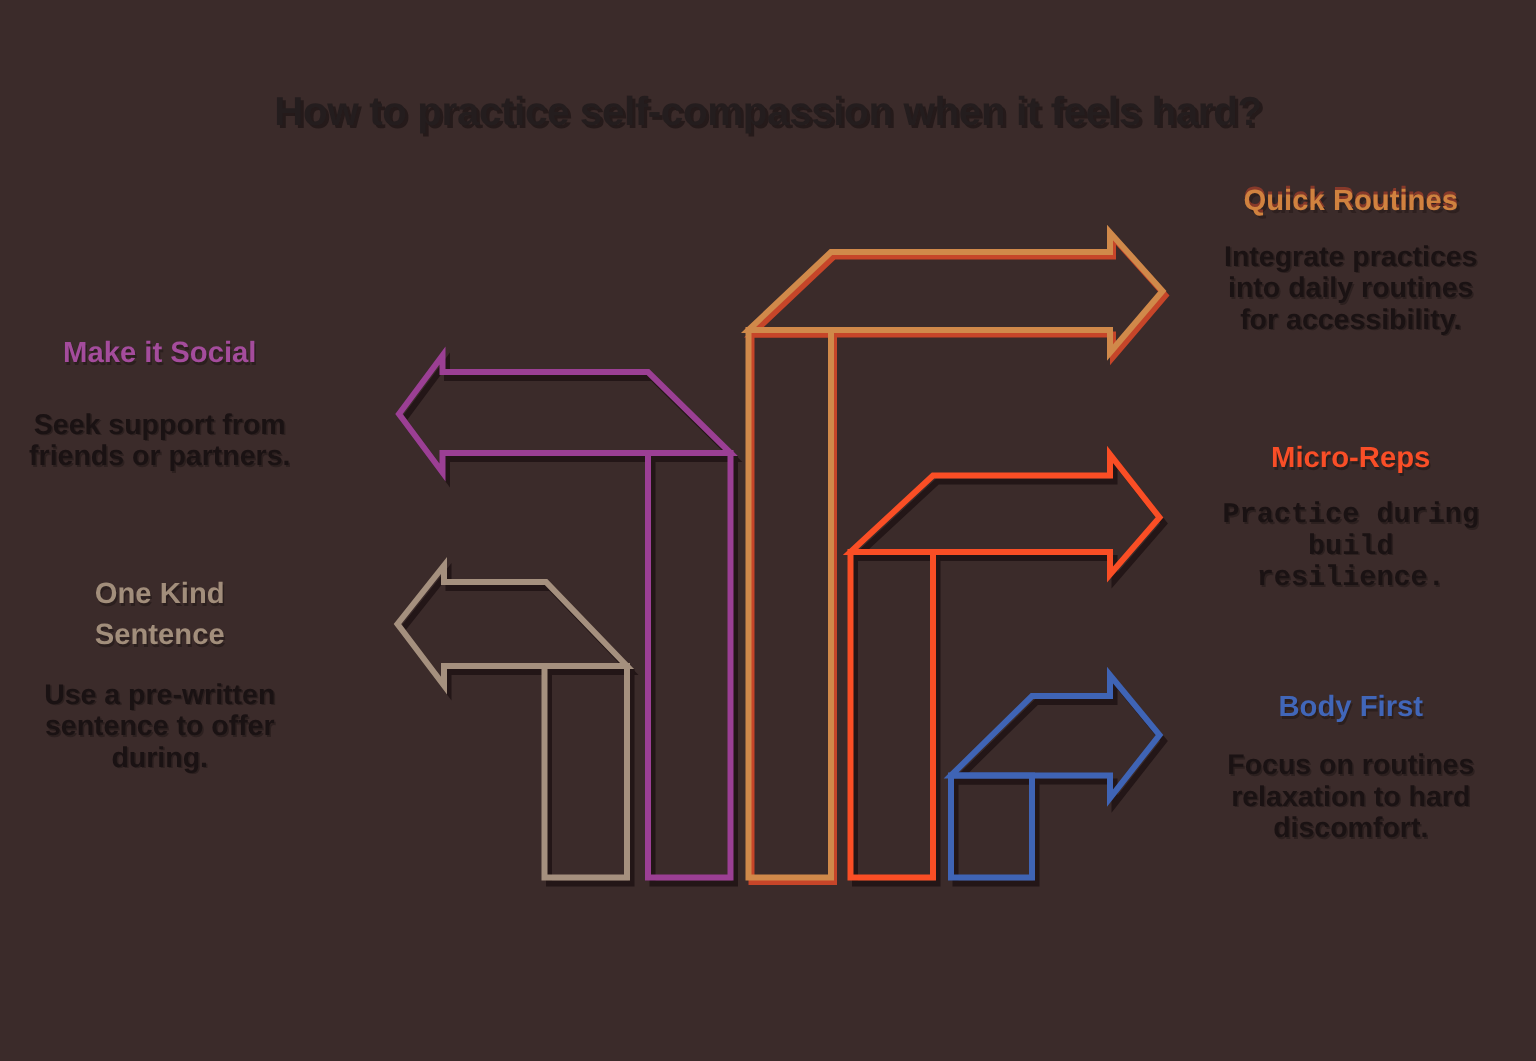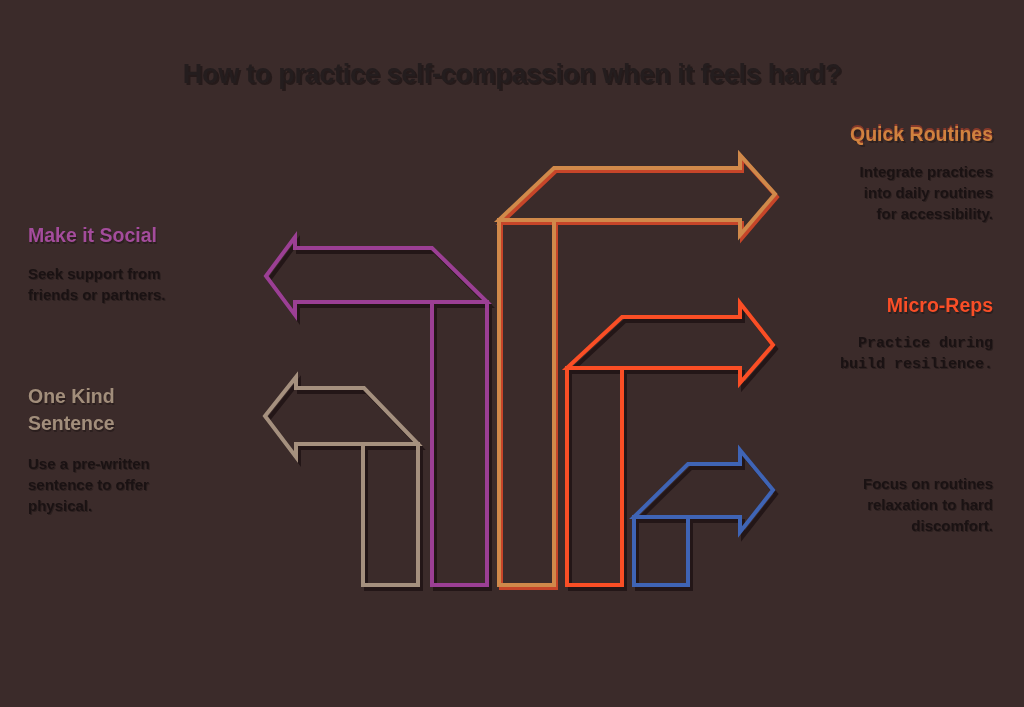--- a/index.html
+++ b/index.html
@@ -22,42 +22,42 @@
   .arrows-svg{position:absolute;top:0;left:0;}
   .arrows-svg path{fill:none;stroke-width:4;stroke-linejoin:miter;}
 
   .section{position:absolute;}
   .sec-heading{
     font-size:19.5px;font-weight:700;line-height:27px;
     text-shadow:1px 2px 0 rgba(15,8,8,0.35);
   }
   .sec-body{
     margin-top:12px;
-    font-size:15px;font-weight:700;line-height:21px;
+    font-size:19px;font-weight:700;line-height:21px;
     color:#1a1213;
     text-shadow:1px 1px 0 rgba(10,5,6,0.3);
   }
-  .col-right{left:808px;width:185px;text-align:right;}
-  .col-left{left:0;width:213px;text-align:left;padding-left:28px;}
+  .col-right{left:808px;width:185px;text-align:center;}
+  .col-left{left:0;width:213px;text-align:center;}
 
   .hd-quick{color:#d0823f;text-shadow:0 -2px 0 rgba(198,69,41,0.55),2px 2px 0 rgba(15,8,8,0.3);}
   .hd-micro{color:#f94e27;}
   .hd-bodyfirst{color:#4166b8;}
   .hd-social{color:#a44c9c;}
   .hd-kind{color:#a28e7b;}
 
   #sec-quick{top:121px;}
   #sec-micro{top:292px;}
   #sec-bodyfirst{top:458px;}
   #sec-social{top:222px;}
   #sec-kind{top:383px;}
   #sec-quick .sec-body{margin-top:13px;}
   #sec-micro .sec-body{margin-top:14px;font-family:Liberation Mono, monospace;}
   #sec-bodyfirst .sec-body{margin-top:15px;}
-  #sec-social .sec-body{margin-top:14px;}
+  #sec-social .sec-body{margin-top:24px;}
   #sec-kind .sec-body{margin-top:16px;}
 </style>
 </head>
 <body>
 
 <div class="canvas">
 
   <div class="title">How to practice self-compassion when it feels hard?</div>
 
   <svg class="arrows-svg" width="1024" height="707" viewBox="0 0 1024 707">
@@ -119,20 +119,21 @@
 
   <div class="section col-right" id="sec-micro">
     <div class="sec-heading hd-micro">Micro-Reps</div>
     <div class="sec-body">
       <div>Practice during</div>
       <div>build resilience.</div>
     </div>
   </div>
 
   <div class="section col-right" id="sec-bodyfirst">
+    <div class="sec-heading hd-bodyfirst">Body First</div>
     <div class="sec-body">
       <div>Focus on routines</div>
       <div>relaxation to hard</div>
       <div>discomfort.</div>
     </div>
   </div>
 
   <div class="section col-left" id="sec-social">
     <div class="sec-heading hd-social">Make it Social</div>
     <div class="sec-body">
@@ -142,17 +143,17 @@
   </div>
 
   <div class="section col-left" id="sec-kind">
     <div class="sec-heading hd-kind">
       <div>One Kind</div>
       <div>Sentence</div>
     </div>
     <div class="sec-body">
       <div>Use a pre-written</div>
       <div>sentence to offer</div>
-      <div>physical.</div>
+      <div>during.</div>
     </div>
   </div>
 
 </div>
 
 </body></html>

